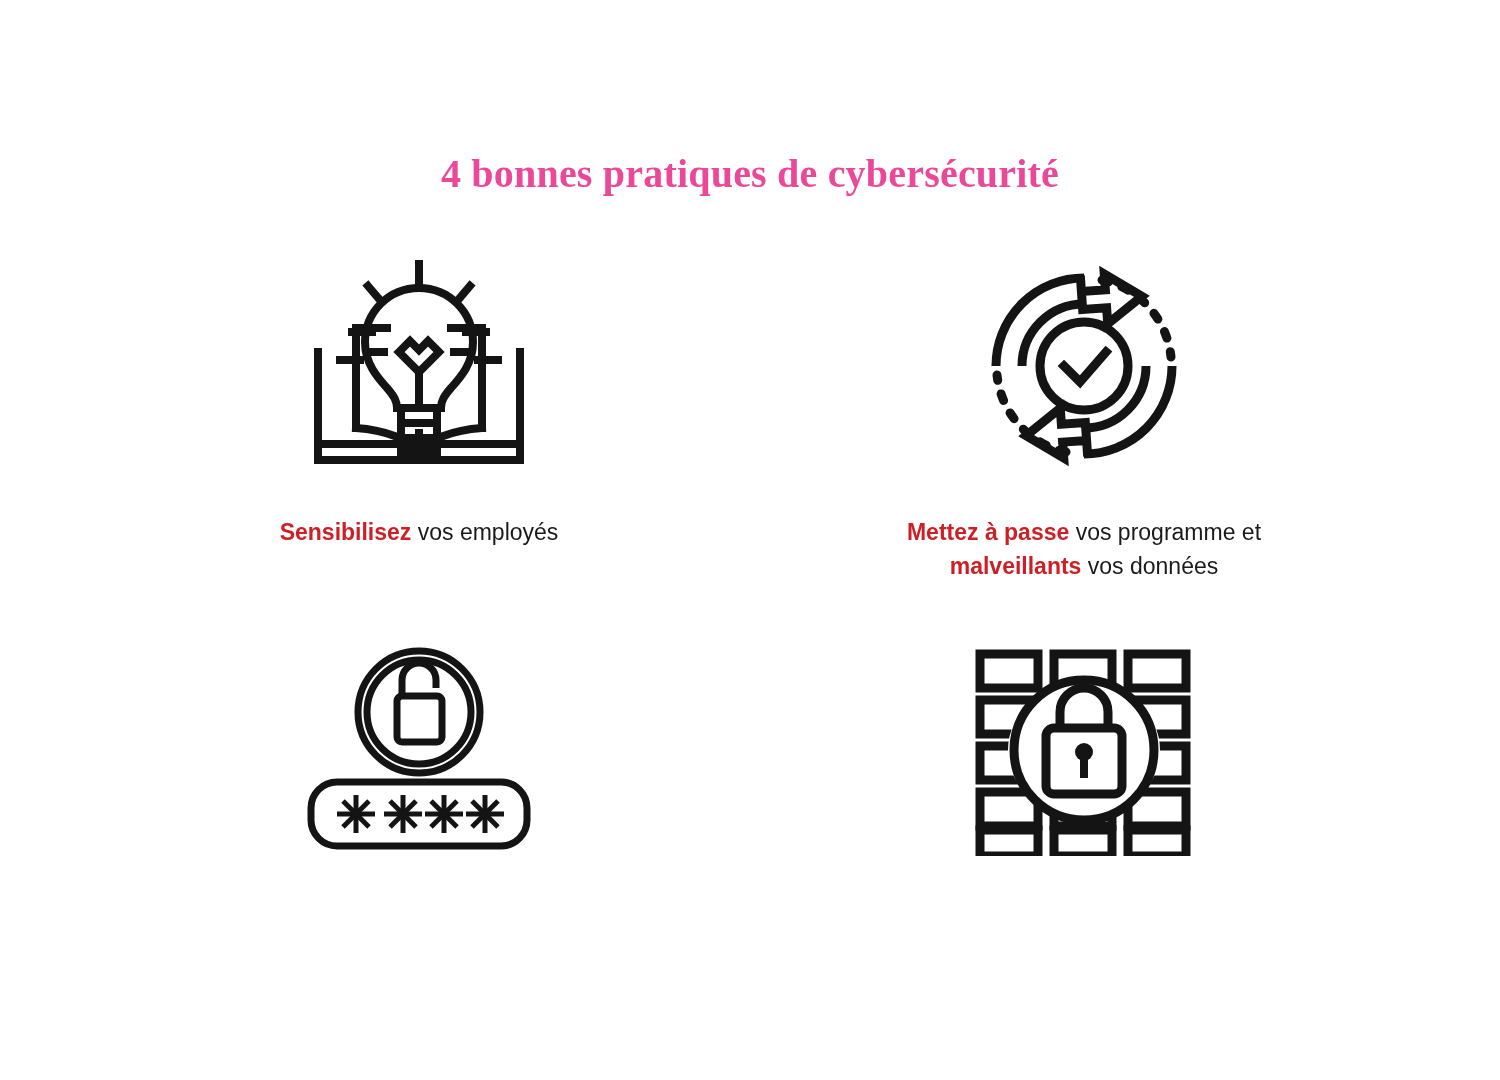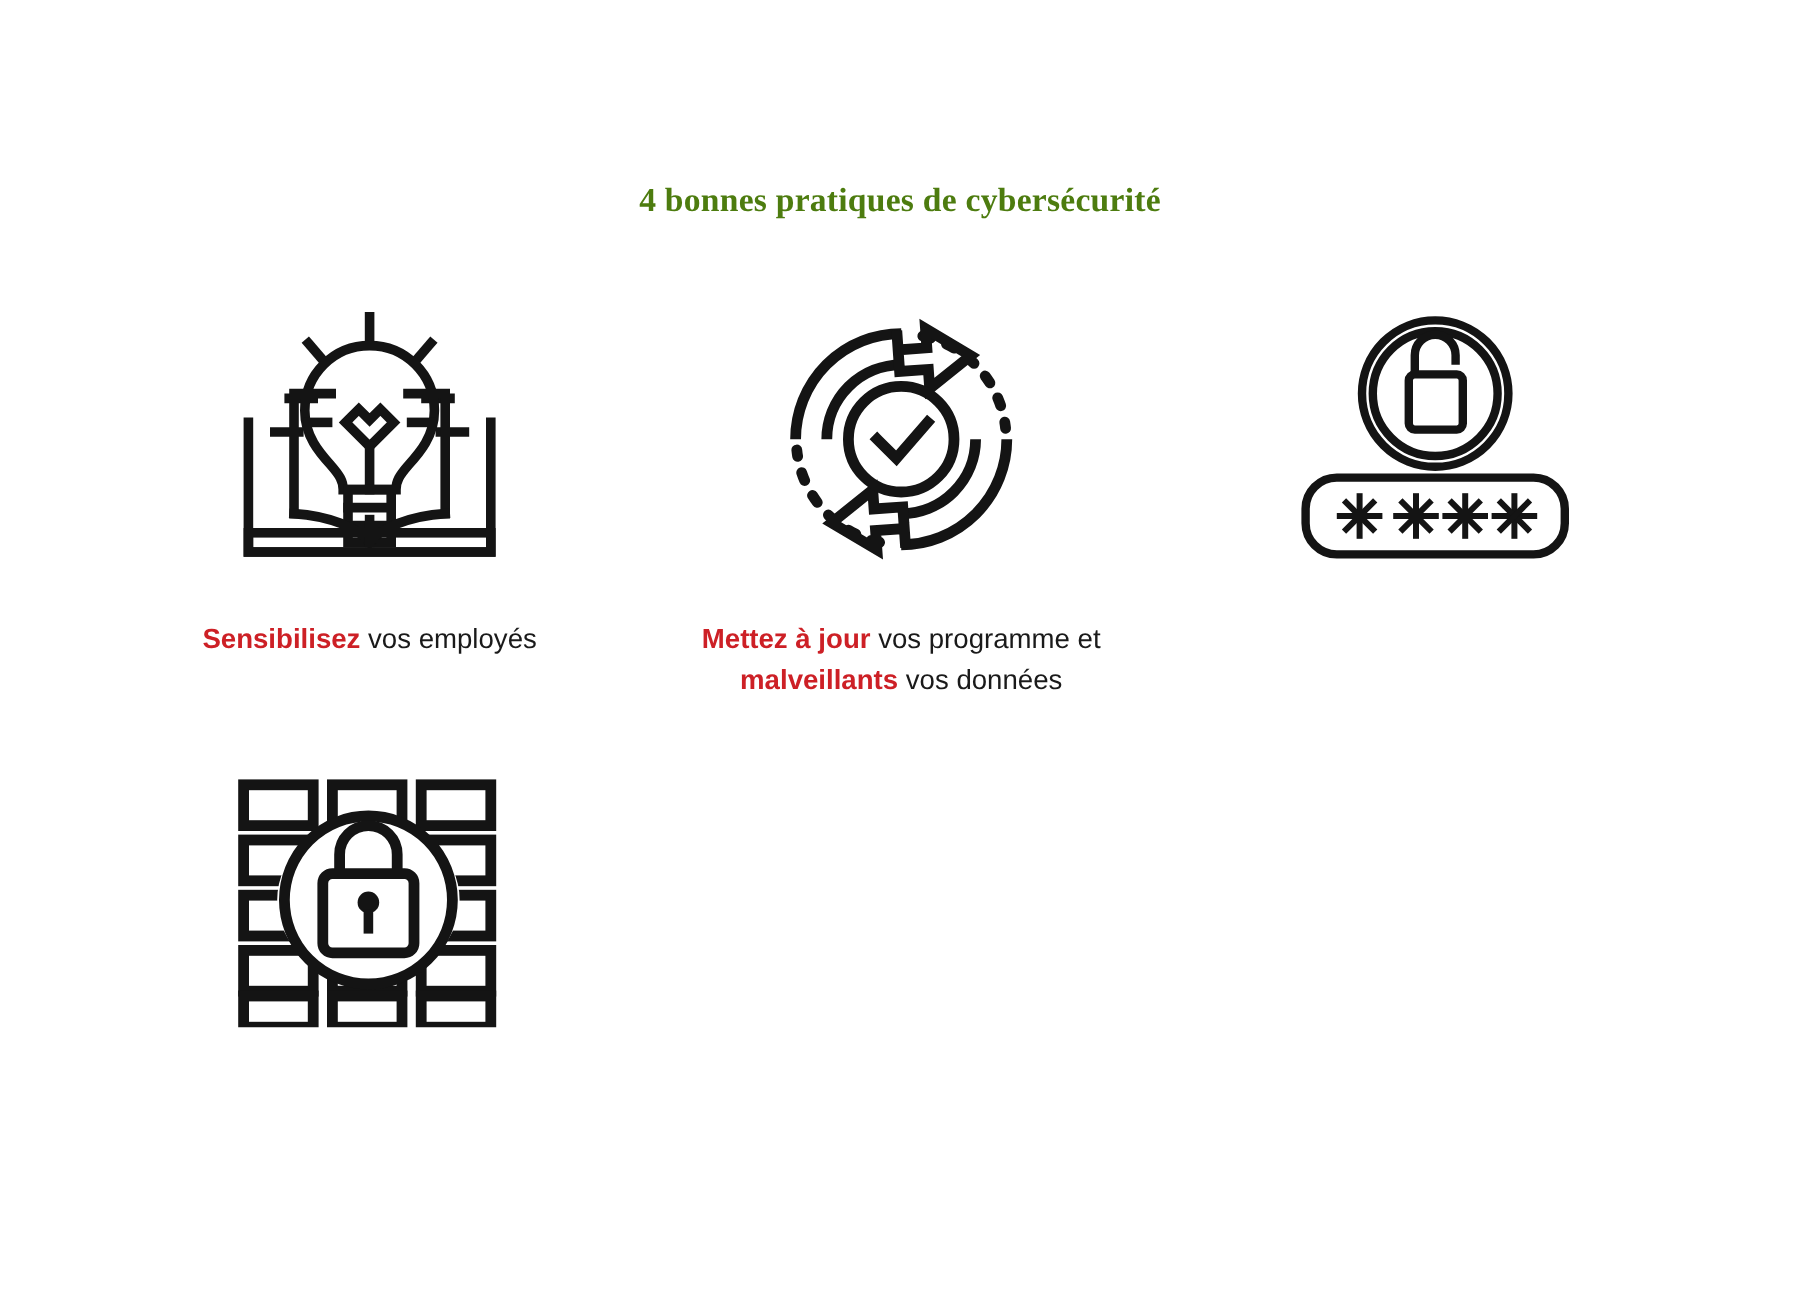--- a/index.html
+++ b/index.html
@@ -24,36 +24,36 @@
   }
 
   
   #page-title {
     position: absolute;
     top: 152px;
     left: 0;
     width: 1500px;
     text-align: center;
     font-family: "Liberation Serif", "DejaVu Serif", serif;
-    font-size: 28px;
+    font-size: 40px;
     font-weight: 700;
     letter-spacing: 0.2px;
-    color: #4d7c0f;
+    color: #ec4899;
     line-height: 1.12;
   }
 
   
   #practice-grid {
     position: absolute;
     top: 258px;
     left: 100px;
     width: 1300px;
     height: 700px;
     display: grid;
-    grid-template-columns: 1fr 1fr 1fr;
+    grid-template-columns: 1fr 1fr;
     grid-template-rows: 352px 348px;
     column-gap: 0px;
     row-gap: 0px;
     gap: 32px;
   }
 
   .practice-cell {
     position: relative;
     display: flex;
     flex-direction: column;
@@ -159,21 +159,21 @@
 
           <path d="M98 14 L 98 48 L 122 48 L 122 64 L 158 39 L 122 14 L 122 30 L 98 30 Z" transform="rotate(-4 120 39)"></path>
 
           <path d="M102 198 L 102 164 L 78 164 L 78 148 L 42 173 L 78 198 L 78 182 L 102 182 Z" transform="rotate(-4 80 173)"></path>
 
           <circle cx="100" cy="106" r="44"></circle>
           <path d="M80 106 L 96 122 L 122 92" stroke-width="9" stroke-linecap="square"></path>
         </svg>
       </div>
       <p class="caption">
-        <span class="hl">Mettez à jour</span><span> vos programme et </span><span class="hl">malveillants</span><span> vos données</span>
+        <span class="hl">Mettez à passe</span><span> vos programme et </span><span class="hl">malveillants</span><span> vos données</span>
       </p>
     </div>
 
     <div class="practice-cell col-left row2">
       <div class="icon-box">
         <svg width="240" height="212" viewBox="0 0 240 212" fill="none" stroke="#141414" stroke-width="7" stroke-linecap="butt" stroke-linejoin="round">
 
           <circle cx="120" cy="68" r="61"></circle>
           <circle cx="120" cy="68" r="52"></circle>
 

